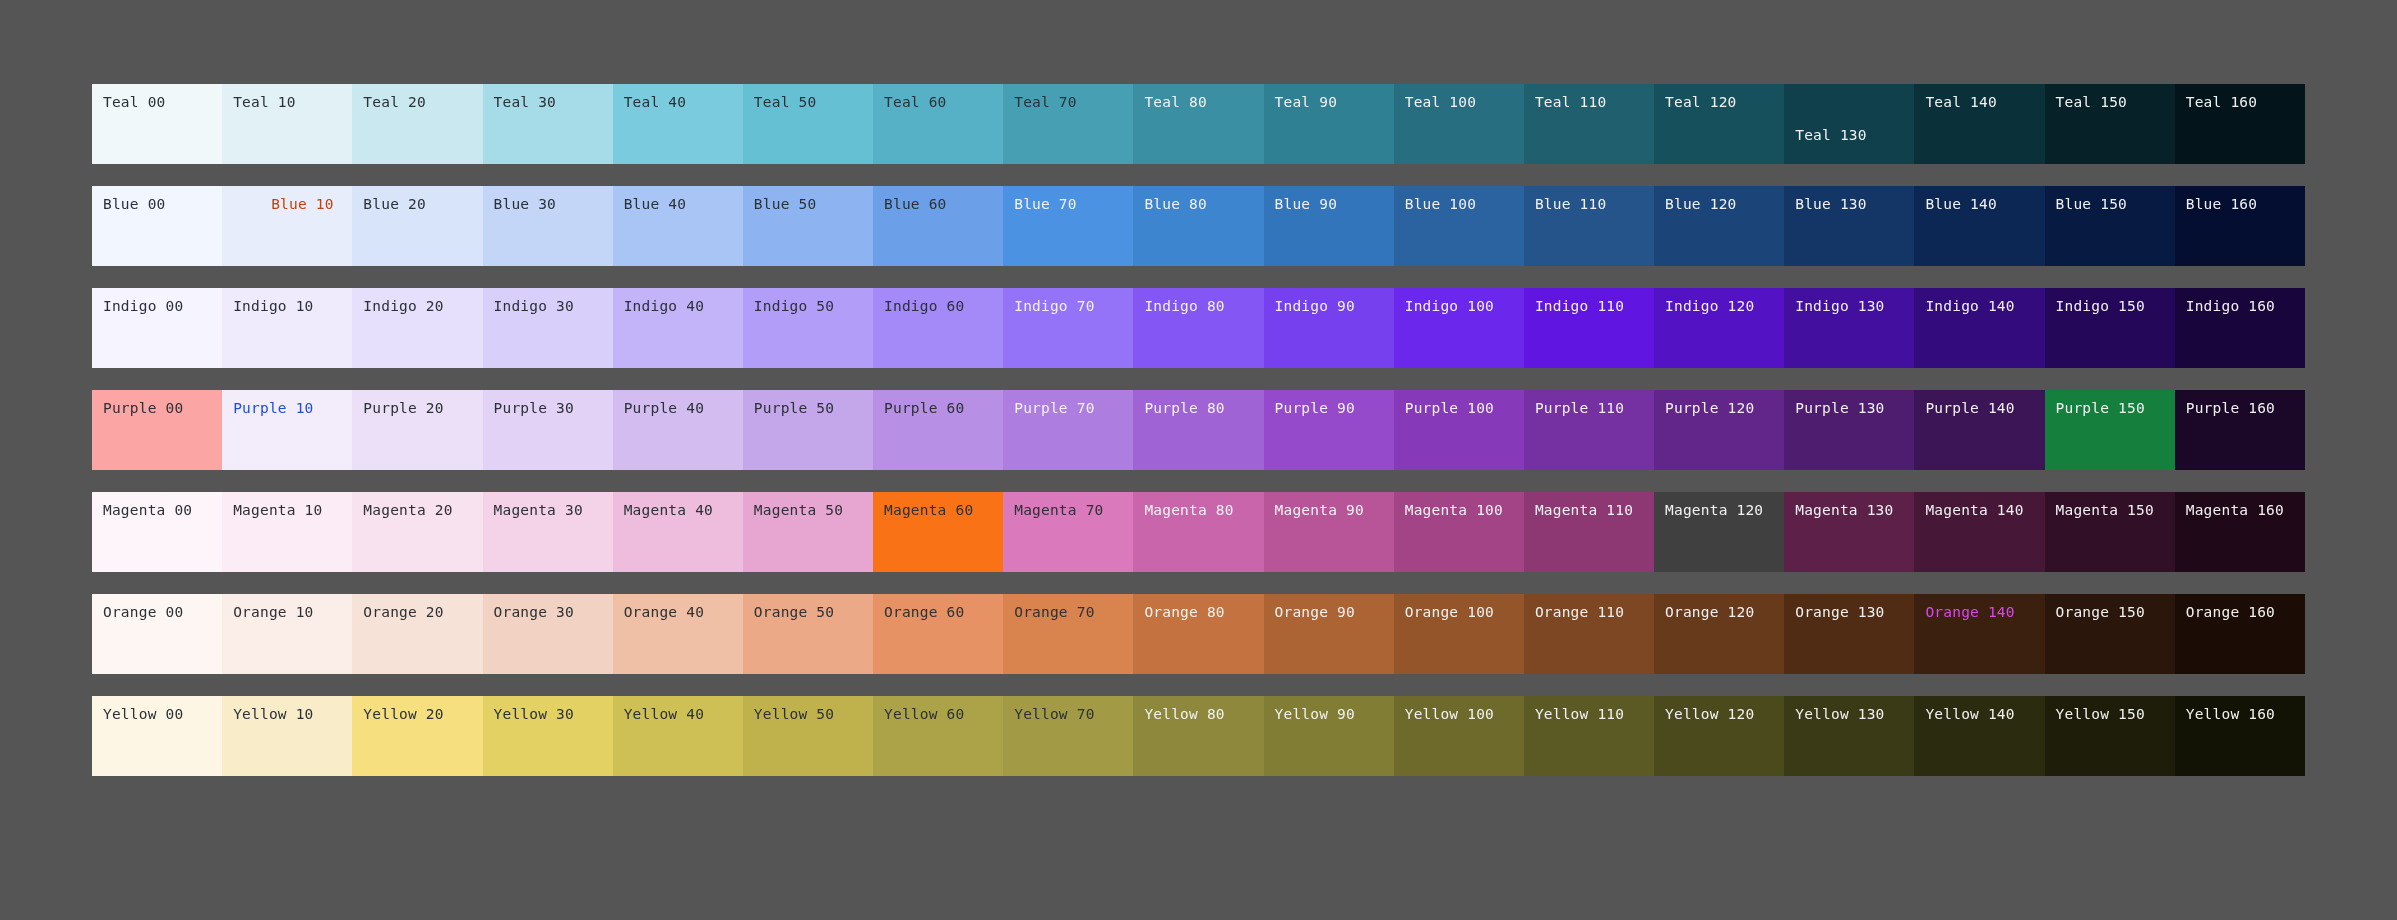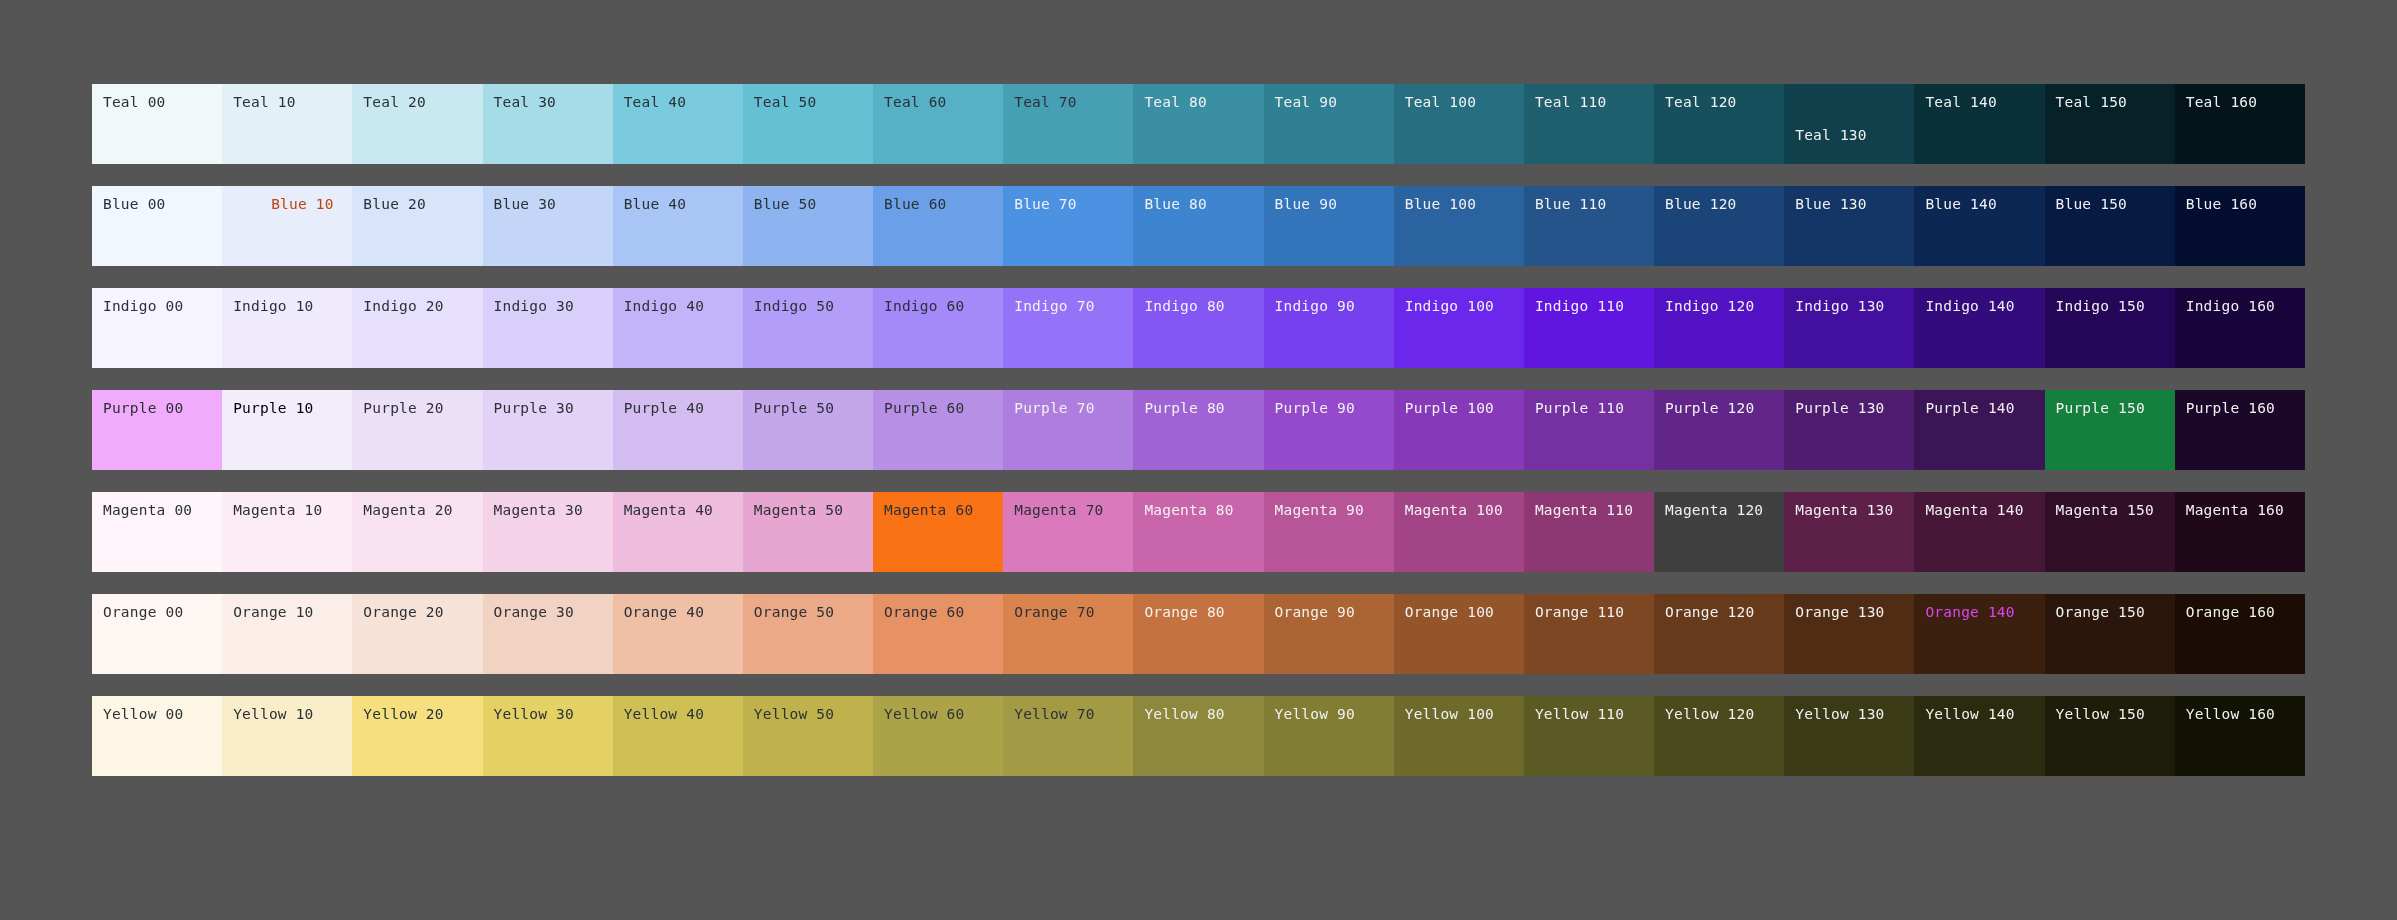--- a/index.html
+++ b/index.html
@@ -204,25 +204,25 @@
         <span class="swatch-label" style="color: rgb(242, 242, 242);">Indigo 140</span>
       </div>
       <div class="swatch" style="background: rgb(37, 7, 90);">
         <span class="swatch-label" style="color: rgb(242, 242, 242);">Indigo 150</span>
       </div>
       <div class="swatch" style="background: rgb(24, 5, 59);">
         <span class="swatch-label" style="color: rgb(242, 242, 242);">Indigo 160</span>
       </div>
     </div>
     <div class="palette-row">
-      <div class="swatch" style="background: #f0abfc;">
+      <div class="swatch" style="background: #fca5a5;">
         <span class="swatch-label" style="color: rgb(43, 49, 54);">Purple 00</span>
       </div>
       <div class="swatch" style="background: rgb(243, 236, 251);">
-        <span class="swatch-label" style="color: #000000;">Purple 10</span>
+        <span class="swatch-label" style="color: #1d4ed8;">Purple 10</span>
       </div>
       <div class="swatch" style="background: rgb(235, 224, 248);">
         <span class="swatch-label" style="color: rgb(43, 49, 54);">Purple 20</span>
       </div>
       <div class="swatch" style="background: rgb(226, 210, 245);">
         <span class="swatch-label" style="color: rgb(43, 49, 54);">Purple 30</span>
       </div>
       <div class="swatch" style="background: rgb(211, 188, 240);">
         <span class="swatch-label" style="color: rgb(43, 49, 54);">Purple 40</span>
       </div>

